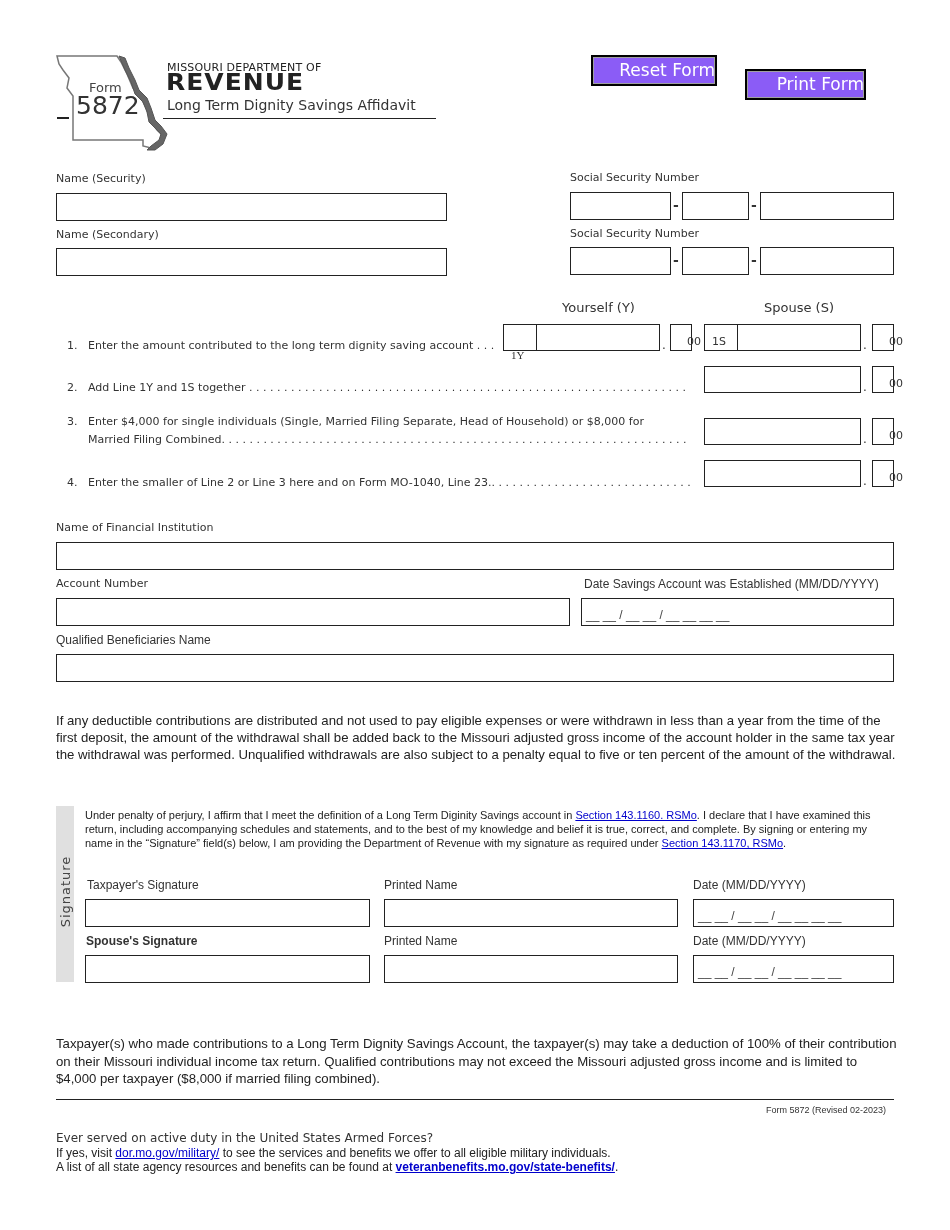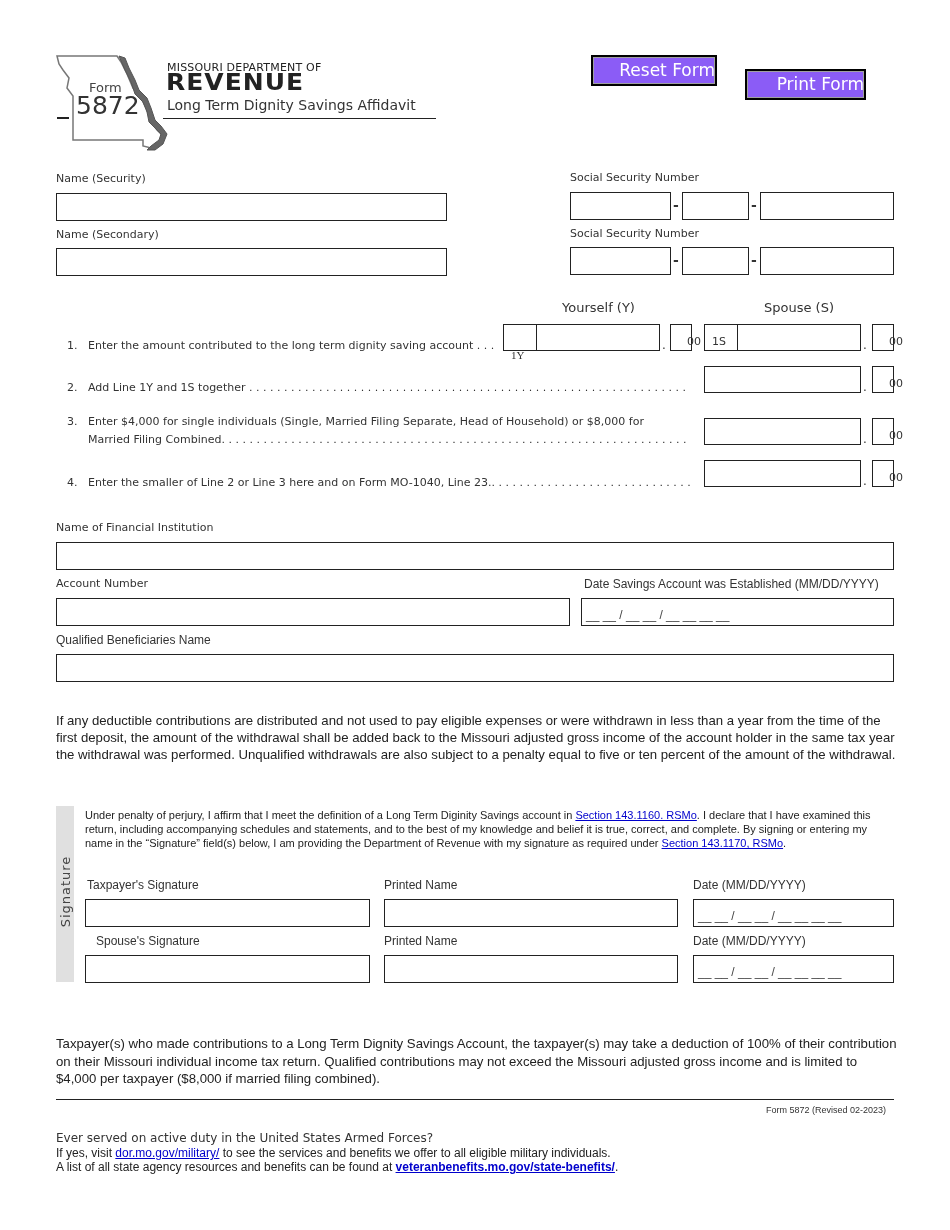--- a/index.html
+++ b/index.html
@@ -131,21 +131,21 @@
   </div>
 
   <div class="lbl lbl-sans" style="left:87px;top:878px;">Taxpayer's Signature</div>
   <div class="field" style="left:85px;top:899px;width:285px;height:28px;"></div>
   <div class="lbl lbl-sans" style="left:384px;top:878px;">Printed Name</div>
   <div class="field" style="left:384px;top:899px;width:294px;height:28px;"></div>
   <div class="lbl lbl-sans" style="left:693px;top:878px;">Date (MM/DD/YYYY)</div>
   <div class="field" style="left:693px;top:899px;width:201px;height:28px;"></div>
   <div class="datehint" style="left:698px;top:909px;">__ __ / __ __ / __ __ __ __</div>
 
-  <div class="lbl lbl-sans" style="left:96px;top:934px;">Spouse's Signature</div>
+  <div class="lbl lbl-sans" style="left:86px;top:934px;font-weight:bold;">Spouse's Signature</div>
   <div class="field" style="left:85px;top:955px;width:285px;height:28px;"></div>
   <div class="lbl lbl-sans" style="left:384px;top:934px;">Printed Name</div>
   <div class="field" style="left:384px;top:955px;width:294px;height:28px;"></div>
   <div class="lbl lbl-sans" style="left:693px;top:934px;">Date (MM/DD/YYYY)</div>
   <div class="field" style="left:693px;top:955px;width:201px;height:28px;"></div>
   <div class="datehint" style="left:698px;top:965px;">__ __ / __ __ / __ __ __ __</div>
 </div>
 
 <div class="para" style="left:56px;top:1035px;width:842px;font-size:13.2px;line-height:17.5px;">Taxpayer(s) who made contributions to a Long Term Dignity Savings Account, the taxpayer(s) may take a deduction of 100% of their contribution on their Missouri individual income tax return. Qualified contributions may not exceed the Missouri adjusted gross income and is limited to $4,000 per taxpayer ($8,000 if married filing combined).</div>
 

